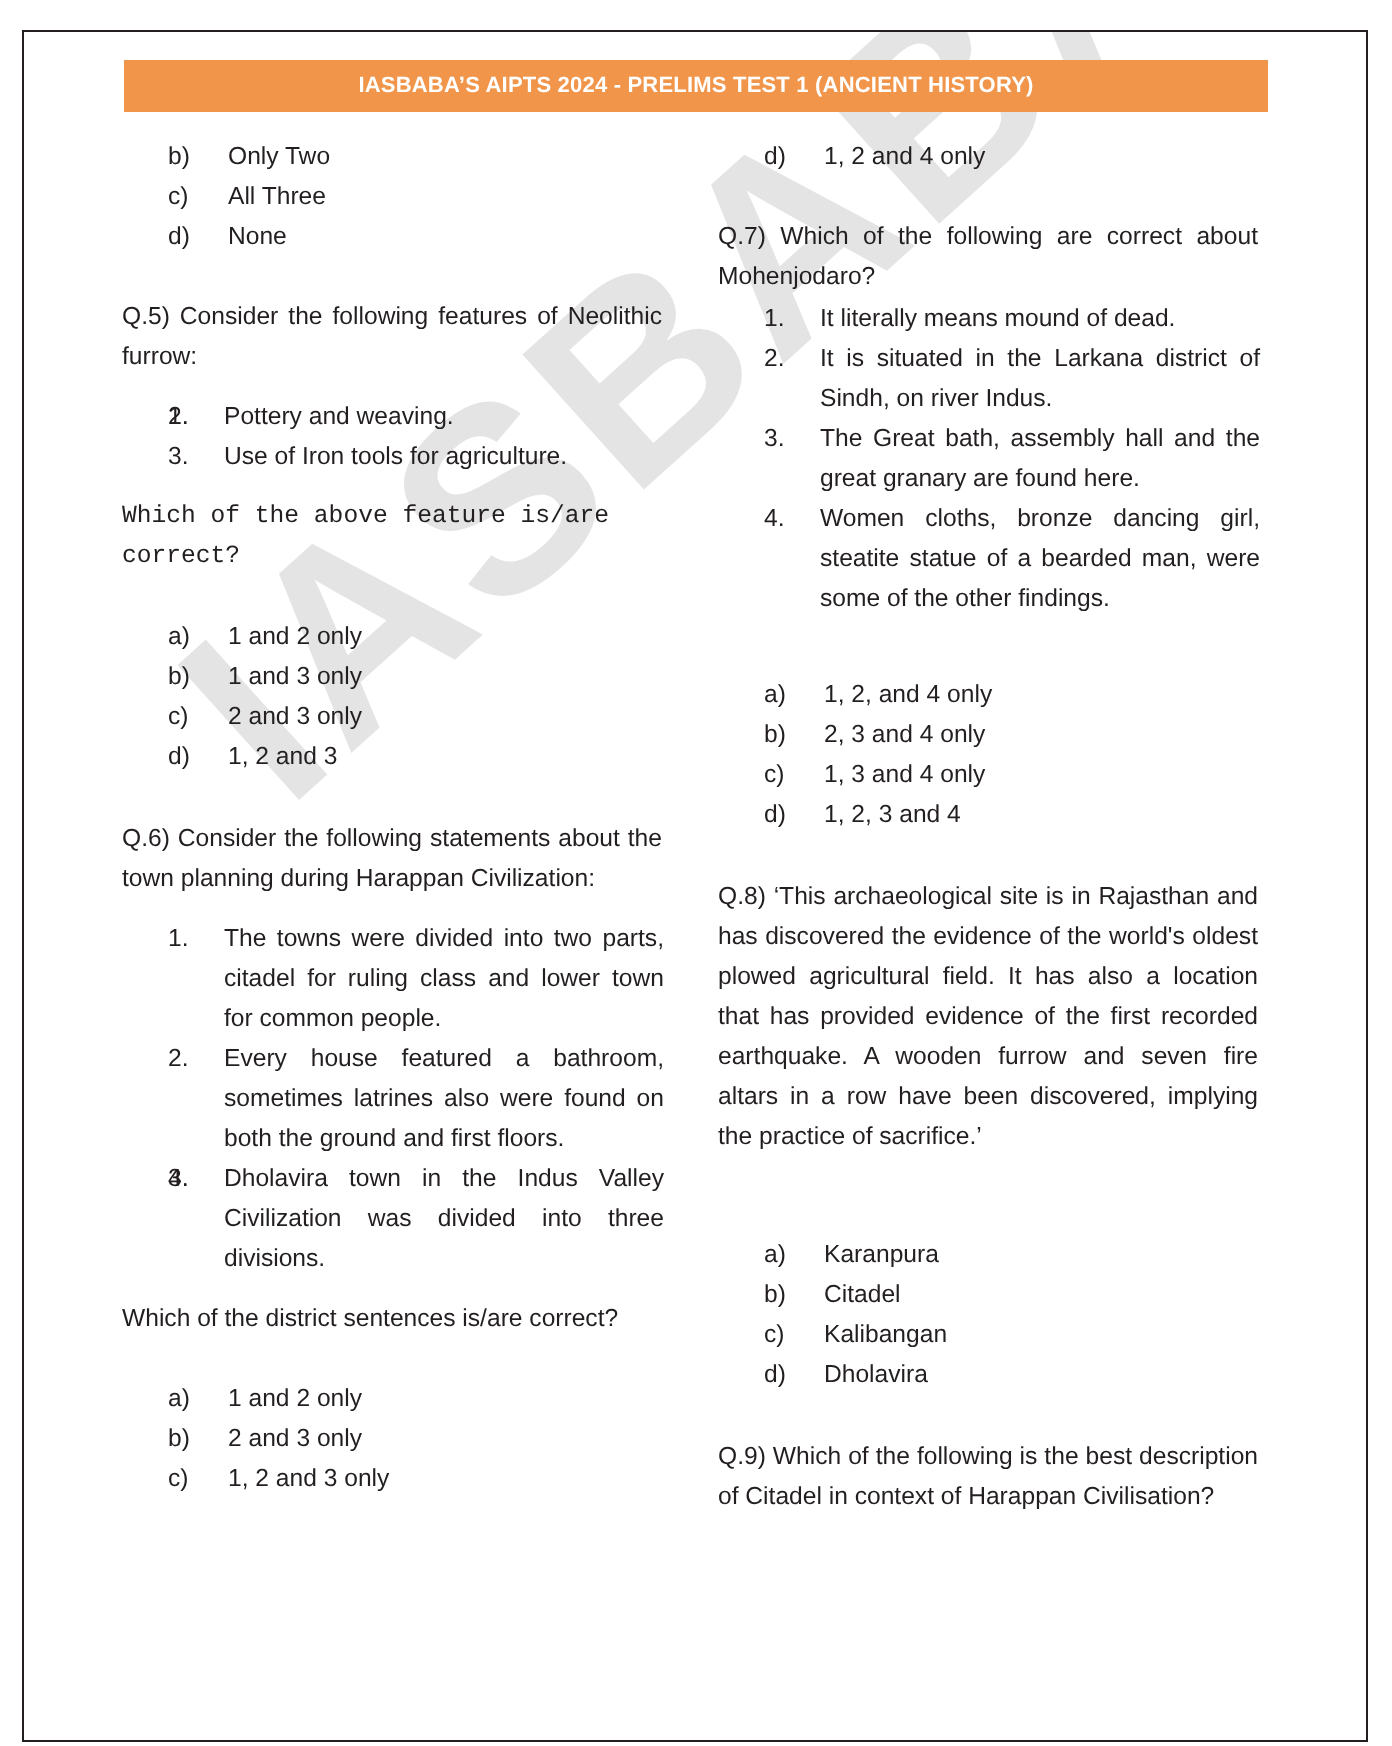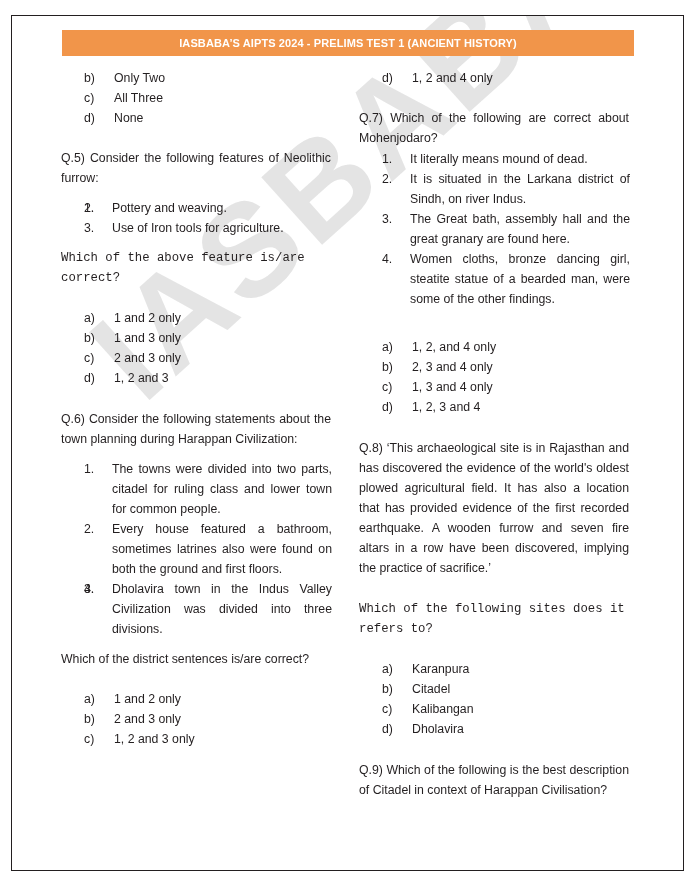--- a/index.html
+++ b/index.html
@@ -328,21 +328,20 @@
           <span>1, 2, 3 and 4</span>
         </li>
       </ol>
 
       <div class="gap-lg"></div>
 
       <p class="para">Q.8) ‘This archaeological site is in Rajasthan and has discovered the evidence of the world's oldest plowed agricultural field. It has also a location that has provided evidence of the first recorded earthquake. A wooden furrow and seven fire altars in a row have been discovered, implying the practice of sacrifice.’</p>
 
       <div class="gap-md"></div>
 
-      <p class="para nojust">Which of the following sites does it refers to?</p>
 
       <div class="gap-md"></div>
 
       <ol class="opts">
         <li>
           <span class="mark">a)</span>
           <span>Karanpura</span>
         </li>
         <li>
           <span class="mark">b)</span>

